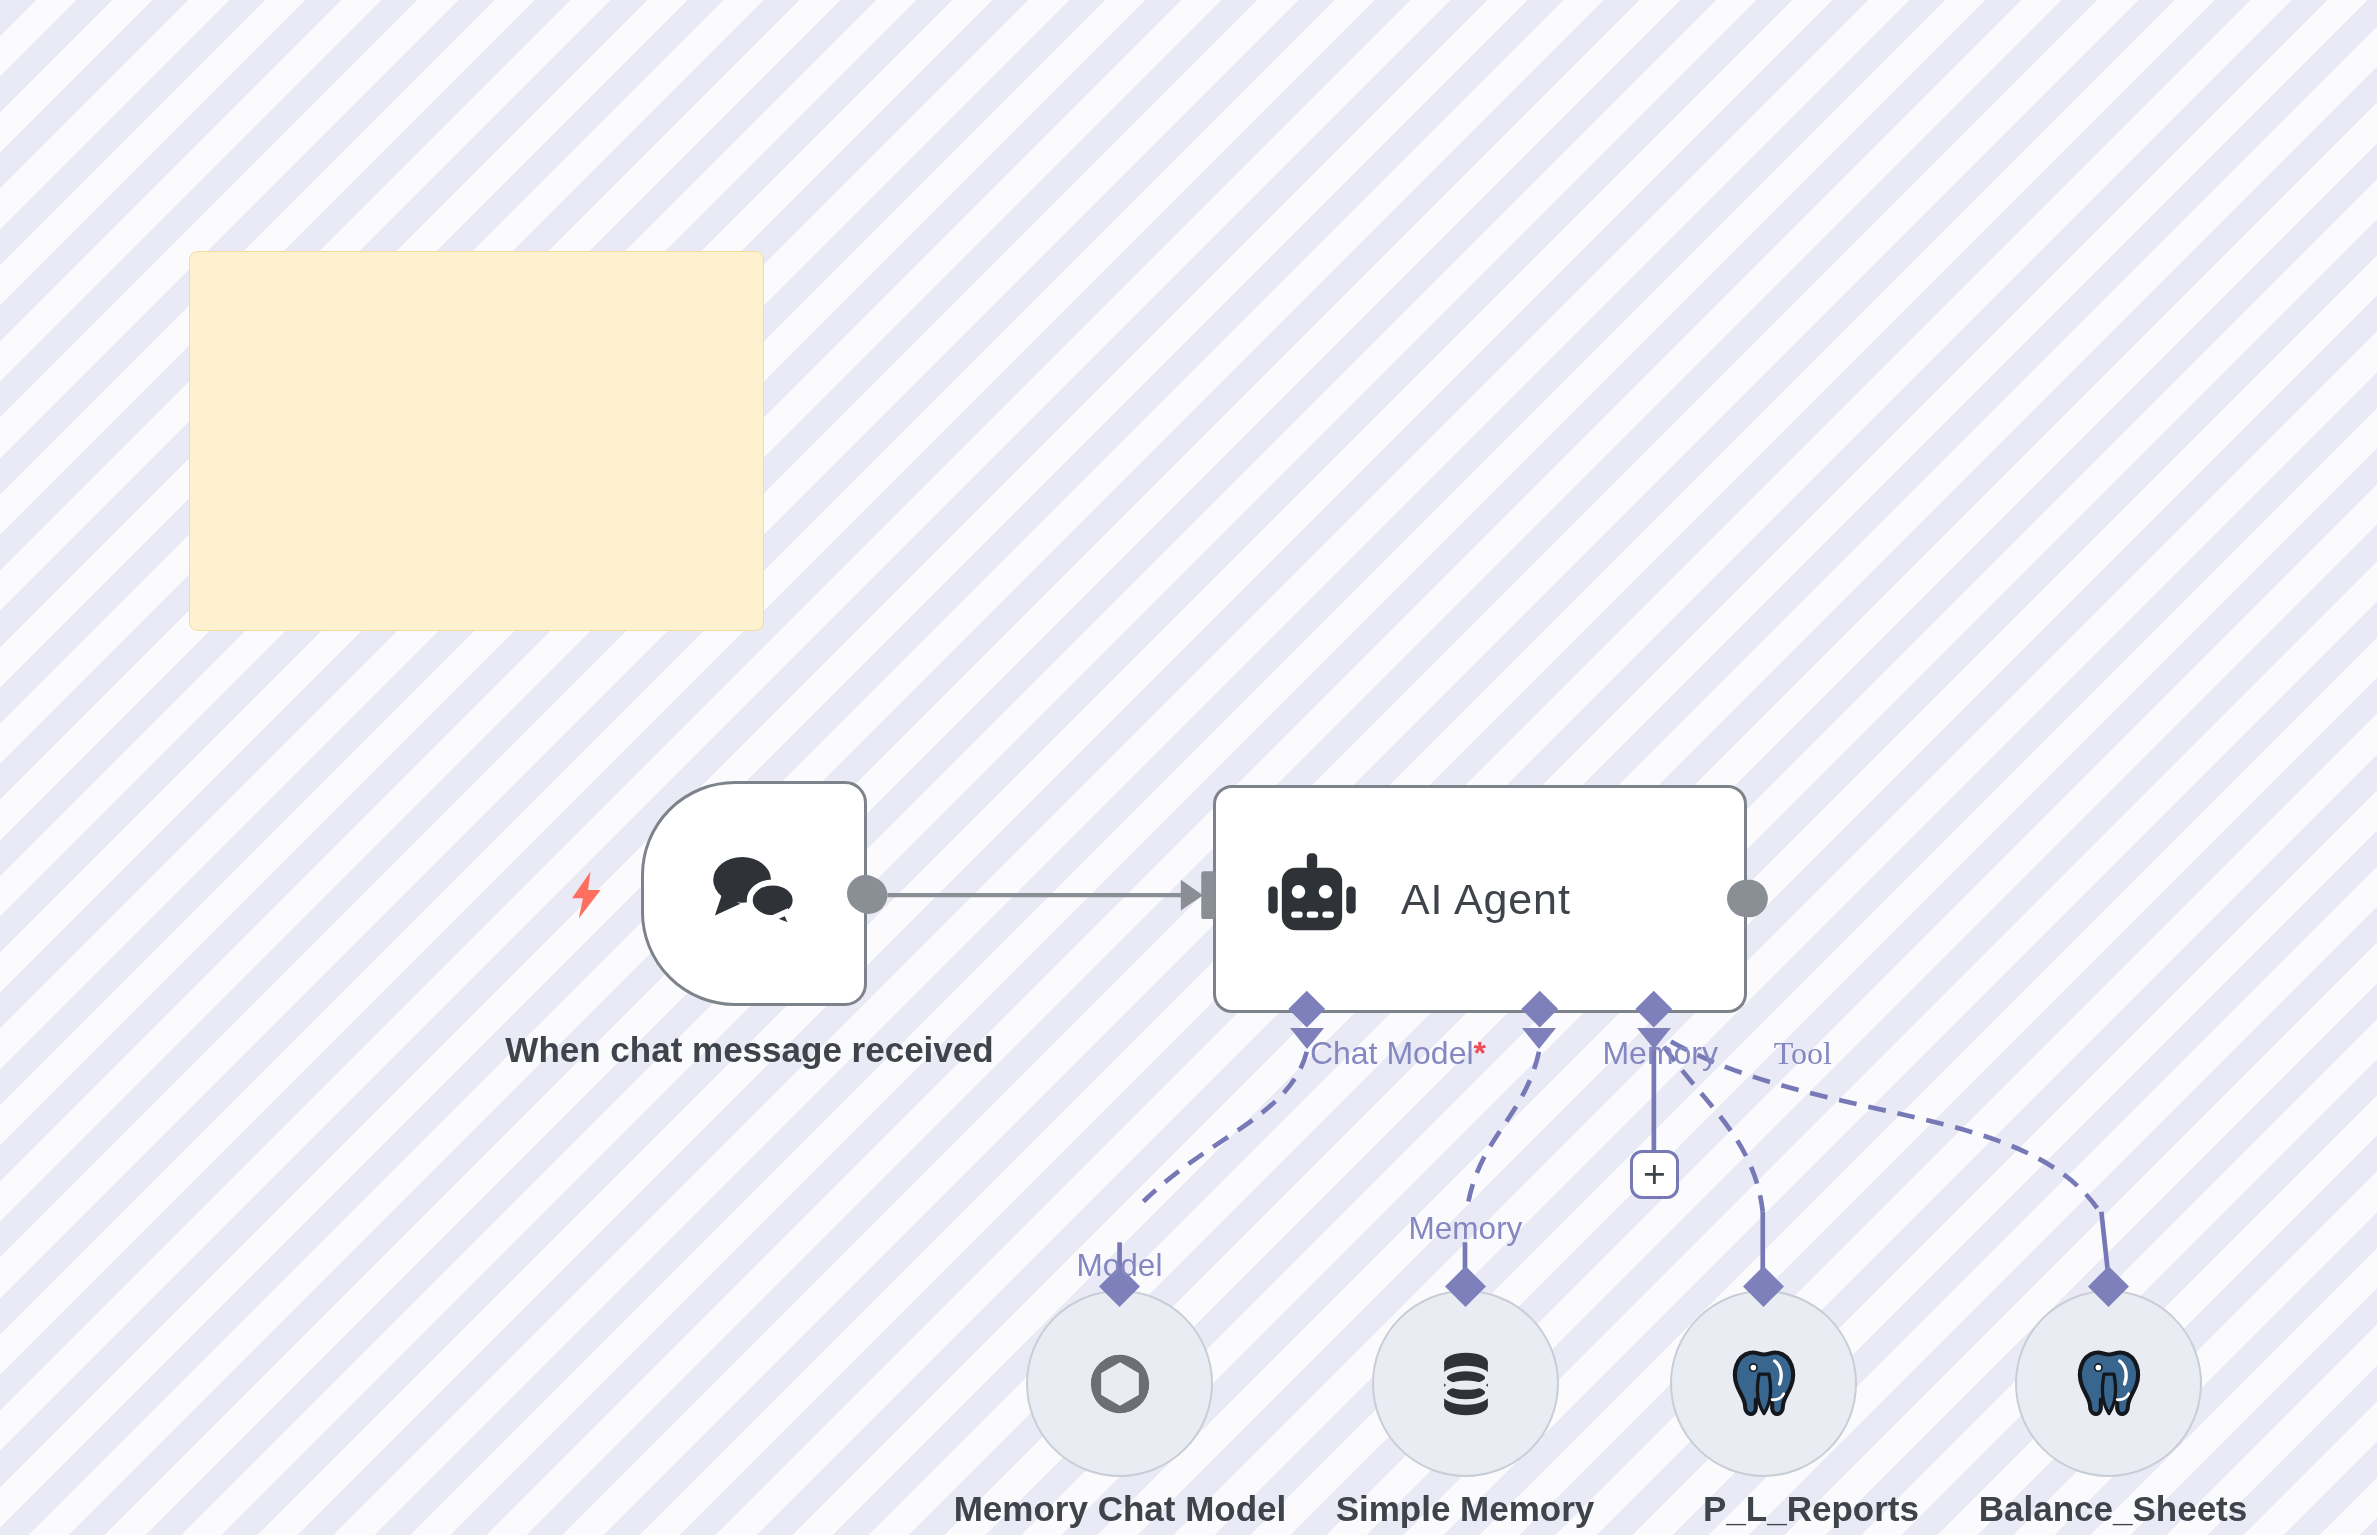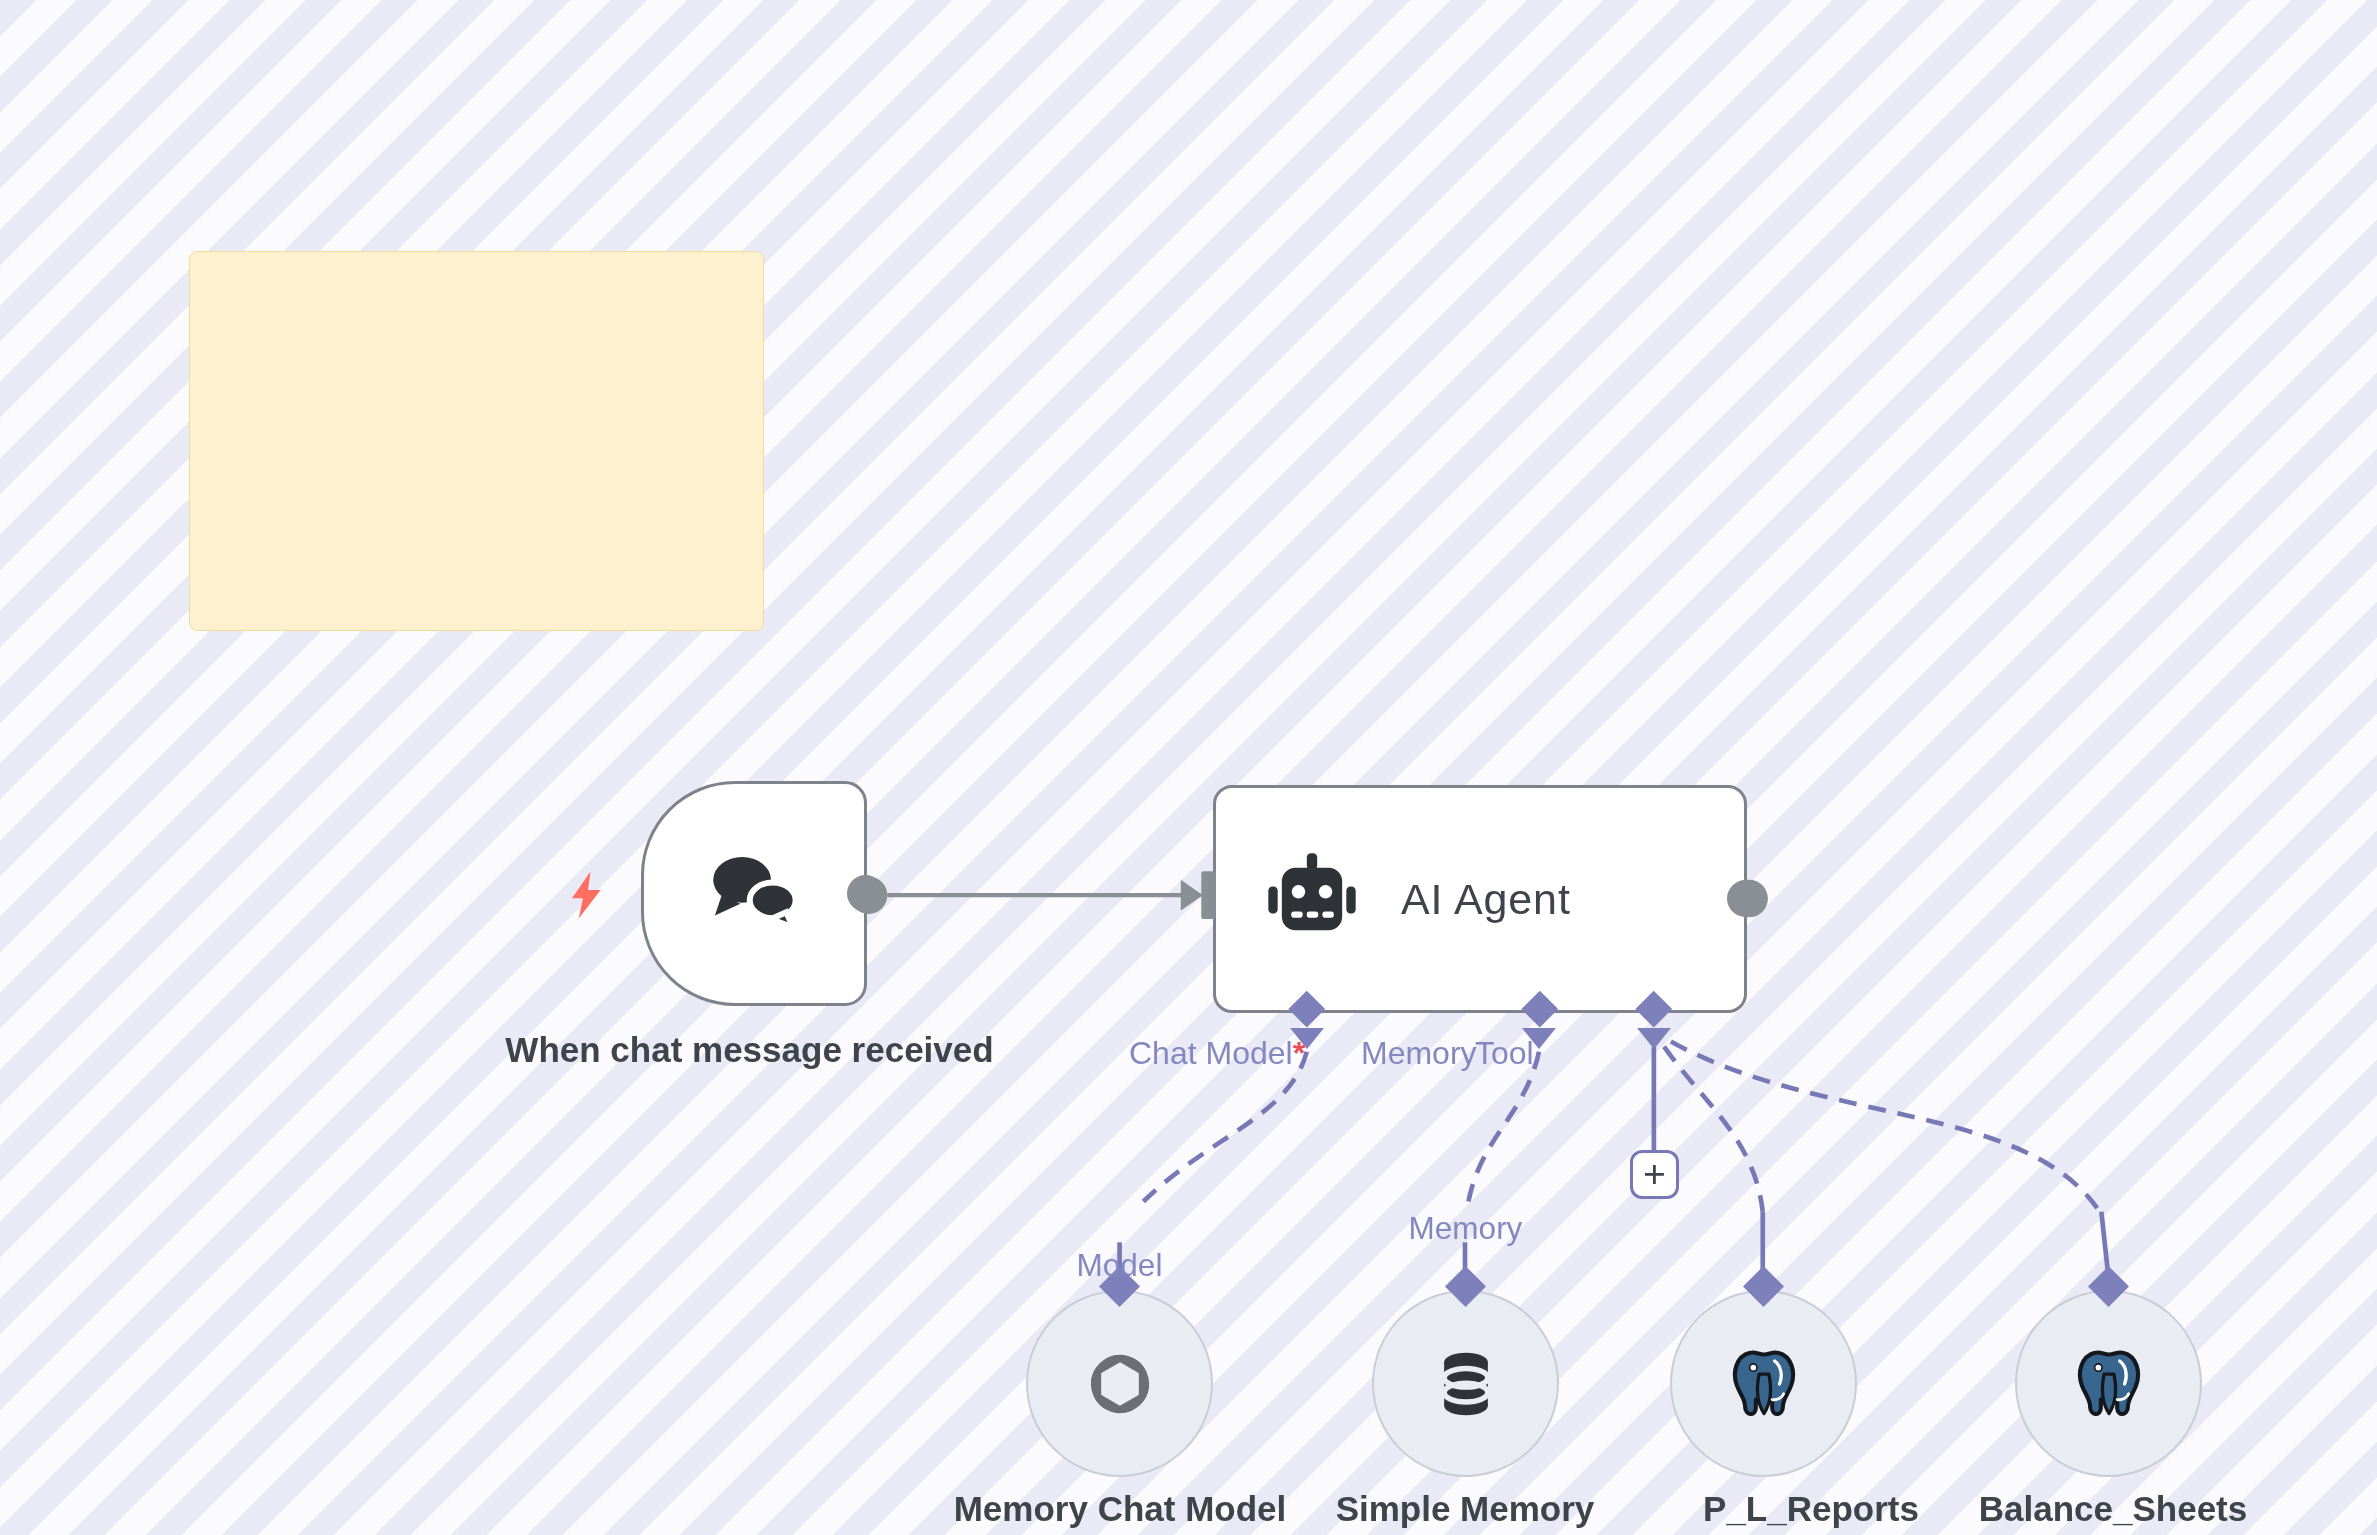--- a/index.html
+++ b/index.html
@@ -33,21 +33,21 @@
   svg.connections{left:0;top:0;width:2377px;height:1536px;z-index:2;pointer-events:none;}
   .c-gray{stroke:var(--connector-gray);stroke-width:5px;fill:none;}
   .c-fill-gray{fill:var(--connector-gray);}
   .c-dash{stroke:var(--purple);stroke-width:5.5px;fill:none;stroke-dasharray:21 14;}
   .c-solid{stroke:var(--purple);stroke-width:5.5px;fill:none;}
 
   .diamond{width:25.5px;height:25.5px;background:var(--purple-diamond);transform:rotate(45deg);z-index:3;}
   .diamond.big{width:29px;height:29px;}
   .tri-down{width:0;height:0;border-left:17px solid transparent;border-right:17px solid transparent;
     border-top:21px solid var(--purple-diamond);z-index:3;}
-  .port-label{width:357px;text-align:left;font-size:32px;color:var(--purple-label);z-index:3;}
+  .port-label{width:357px;text-align:right;font-size:32px;color:var(--purple-label);z-index:3;}
   .port-label .req{color:var(--required-red);font-weight:700;}
   .mini-label{width:255px;text-align:center;font-size:31.5px;color:var(--purple-label);z-index:3;}
 
   .plus-btn{left:1630px;top:1150px;width:49px;height:49px;background:#fff;
     border:3.4px solid var(--purple);border-radius:12px;color:var(--text-dark);
     font-size:39px;line-height:41px;text-align:center;z-index:3;cursor:pointer;}
 
   .circle-node{width:187px;height:187px;border-radius:50%;background:var(--circle-bg);
     border:2.6px solid var(--circle-border);top:1290px;z-index:1;
     display:flex;align-items:center;justify-content:center;}
@@ -128,21 +128,21 @@
   <div class="abs diamond" style="left:1527px;top:996px;"></div>
   <div class="abs tri-down" style="left:1522px;top:1028px;"></div>
   <div class="abs diamond" style="left:1641px;top:996px;"></div>
   <div class="abs tri-down" style="left:1637px;top:1028px;"></div>
 
   <div class="abs port-label" style="left:1129px;top:1035px;">
     <span>Chat Model</span><span class="req">*</span>
   </div>
   <div class="abs port-label" style="left:1361px;top:1035px;">
     <span>Memory</span></div>
-  <div class="abs port-label" style="left:1475px;top:1035px;">
+  <div class="abs port-label" style="left:1475px;top:1035px;font-family:Liberation Serif, serif;">
     <span>Tool</span></div>
 
   <div class="abs plus-btn">+</div>
 
   <div class="abs circle-node" style="left:1026px;">
     <svg width="82" height="82" viewBox="-50 -50 100 100">
       <g fill="none" stroke="#6b6f75" stroke-width="8" stroke-linecap="round" stroke-linejoin="round">
         <g>
             <path d="M-14,-28 A31,31 0 0 1 27,-16 L27,14"></path>
           </g>

